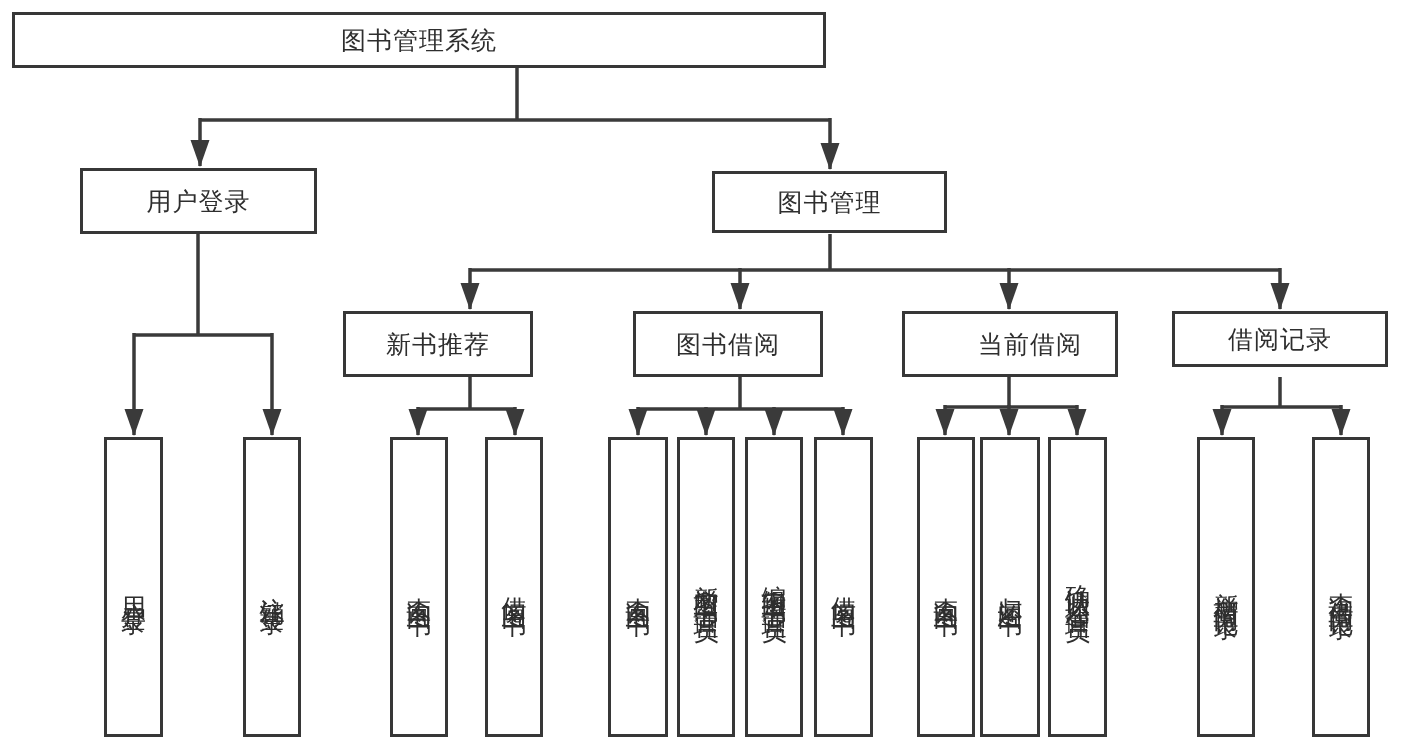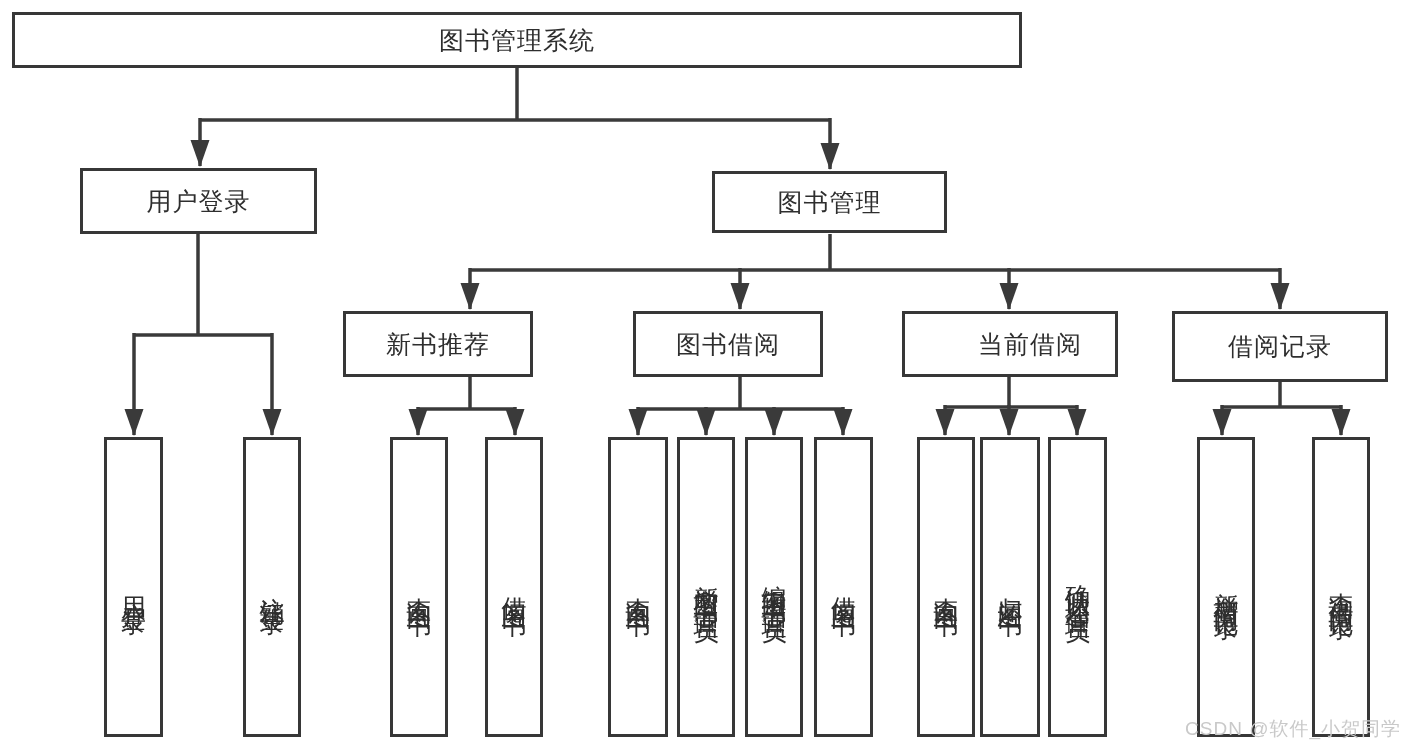--- a/index.html
+++ b/index.html
@@ -104,43 +104,42 @@
 
       <g>
         <path d="M1280 377 V407"></path>
         <path d="M1222 407 H1341"></path>
         <line x1="1222" y1="405" x2="1222" y2="435" marker-end="url(#arw)"></line>
         <line x1="1341" y1="405" x2="1341" y2="435" marker-end="url(#arw)"></line>
       </g>
     </g>
   </svg>
 
-  <div class="box" style="left:12px;top:12px;width:1010px;height:56px;">图书管理系统</div>
+  <div class="box" style="left:12px;top:12px;width:814px;height:56px;">图书管理系统</div>
 
   <div class="box" style="left:80px;top:168px;width:237px;height:66px;">用户登录</div>
   <div class="box" style="left:712px;top:171px;width:235px;height:62px;">图书管理</div>
 
   <div class="box" style="left:343px;top:311px;width:190px;height:66px;">新书推荐</div>
   <div class="box" style="left:633px;top:311px;width:190px;height:66px;">图书借阅</div>
   <div class="box" style="left:902px;top:311px;width:216px;height:66px;padding-left:40px;">当前借阅</div>
-  <div class="box" style="left:1172px;top:311px;width:216px;height:71px;text-align:center;">借阅记录</div>
+  <div class="box" style="left:1172px;top:311px;width:216px;height:56px;text-align:center;">借阅记录</div>
 
   <div class="box vbox" style="left:104px;top:437px;width:59px;height:300px;">用户登录</div>
   <div class="box vbox" style="left:243px;top:437px;width:58px;height:300px;">注销登录</div>
 
   <div class="box vbox" style="left:390px;top:437px;width:58px;height:300px;">查询图书</div>
   <div class="box vbox" style="left:485px;top:437px;width:58px;height:300px;">借阅图书</div>
 
   <div class="box vbox" style="left:608px;top:437px;width:60px;height:300px;">查询图书</div>
   <div class="box vbox" style="left:677px;top:437px;width:58px;height:300px;">新增图书（管理员）</div>
   <div class="box vbox" style="left:745px;top:437px;width:58px;height:300px;">编辑图书（管理员）</div>
   <div class="box vbox" style="left:814px;top:437px;width:59px;height:300px;">借阅图书</div>
 
   <div class="box vbox" style="left:917px;top:437px;width:58px;height:300px;">查询图书</div>
   <div class="box vbox" style="left:980px;top:437px;width:60px;height:300px;">归还图书</div>
   <div class="box vbox" style="left:1048px;top:437px;width:59px;height:300px;">确认归还（管理员）</div>
 
   <div class="box vbox" style="left:1197px;top:437px;width:58px;height:300px;">新增借阅记录</div>
   <div class="box vbox" style="left:1312px;top:437px;width:58px;height:300px;">查询借阅记录</div>
 
-  <div id="watermark">CSDN @软件_小贺同学</div>
 
 </div>
 
 </body></html>

